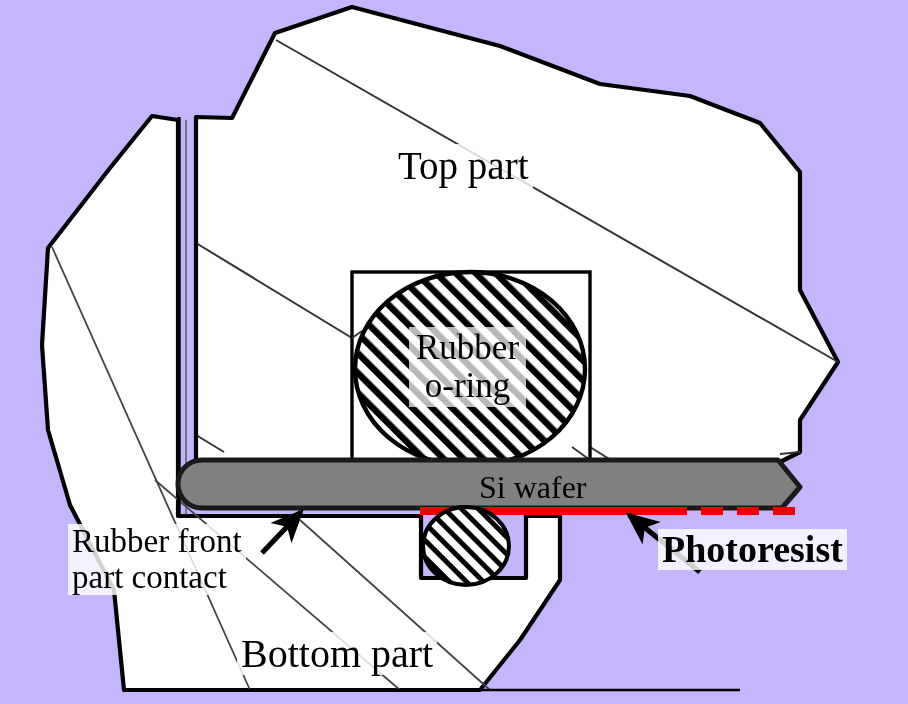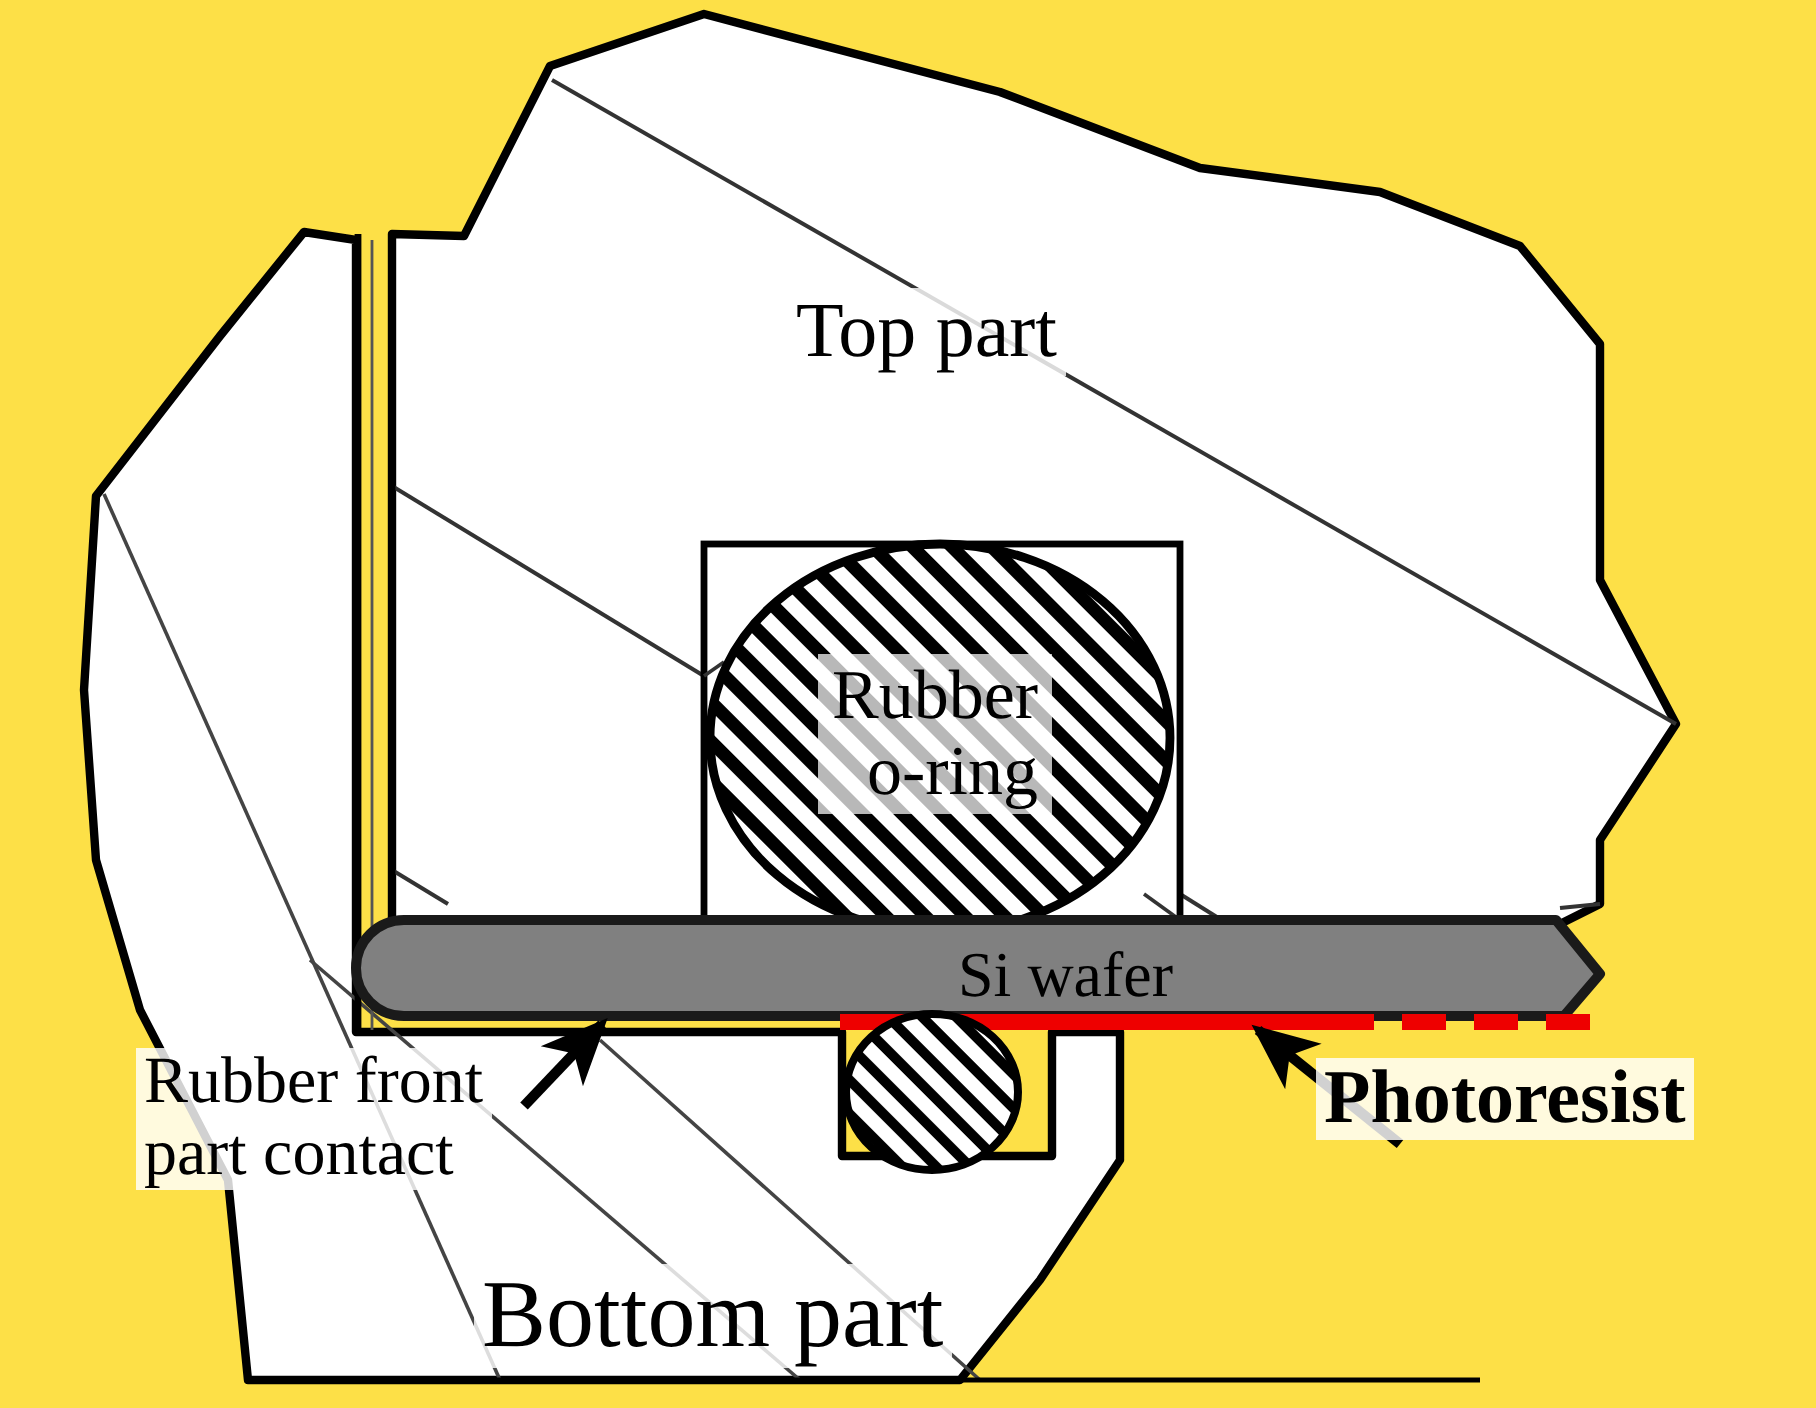--- a/index.html
+++ b/index.html
@@ -10,47 +10,47 @@
   body {
     width: 908px;
     height: 704px;
     overflow: hidden;
     font-family: "Liberation Serif", "DejaVu Serif", serif;
   }
   #diagram-root {
     position: relative;
     width: 908px;
     height: 704px;
-    background: #fde047;
+    background: #c4b5fd;
   }
   svg#schematic {
     position: absolute;
     top: 0;
     left: 0;
     width: 908px;
     height: 704px;
     display: block;
   }
   .lbl {
     position: absolute;
     font-family: "Liberation Serif", "DejaVu Serif", serif;
     color: #000000;
     white-space: nowrap;
     line-height: 1.08;
     background: rgba(255,255,255,0.82);
   }
   .lbl-top-part   { left: 393px; top: 144px;  font-size: 39px; padding: 1px 5px; }
-  .lbl-rubber     { left: 409px; top: 327px;  font-size: 35px; text-align: right;
+  .lbl-rubber     { left: 409px; top: 327px;  font-size: 35px; text-align: center;
                     background: rgba(255,255,255,0.72); padding: 2px 7px; }
   .lbl-rubber span { display: block; }
   .lbl-siwafer    { left: 479px; top: 470px;  font-size: 32px; background: none; }
   .lbl-wafer-front{ left: 68px;  top: 524px;  font-size: 33px; padding: 0 4px; }
   .lbl-wafer-front span { display: block; }
   .lbl-photoresist{ left: 658px; top: 529px;  font-size: 38px; padding: 0 4px; font-weight: bold; }
-  .lbl-bottom-part{ left: 237px; top: 632px;  font-size: 48px; padding: 0 4px; }
+  .lbl-bottom-part{ left: 237px; top: 632px;  font-size: 40px; padding: 0 4px; }
   .lbl-opening    { left: 565px; top: 630px;  font-size: 36px; padding: 0 3px; }
 </style>
 </head>
 <body>
 
 <div id="diagram-root">
 
   <svg id="schematic" viewBox="0 0 908 704">
     <defs>
       <pattern id="hatch-oring" width="14" height="14" patternTransform="rotate(-45)" patternUnits="userSpaceOnUse">

